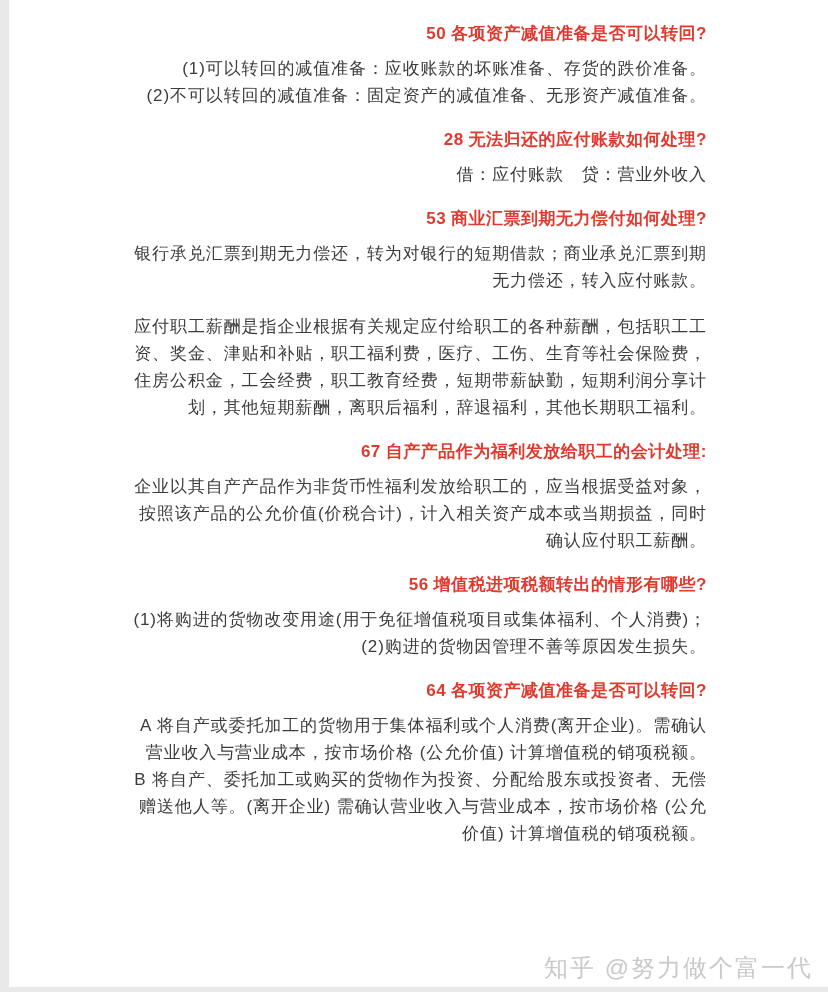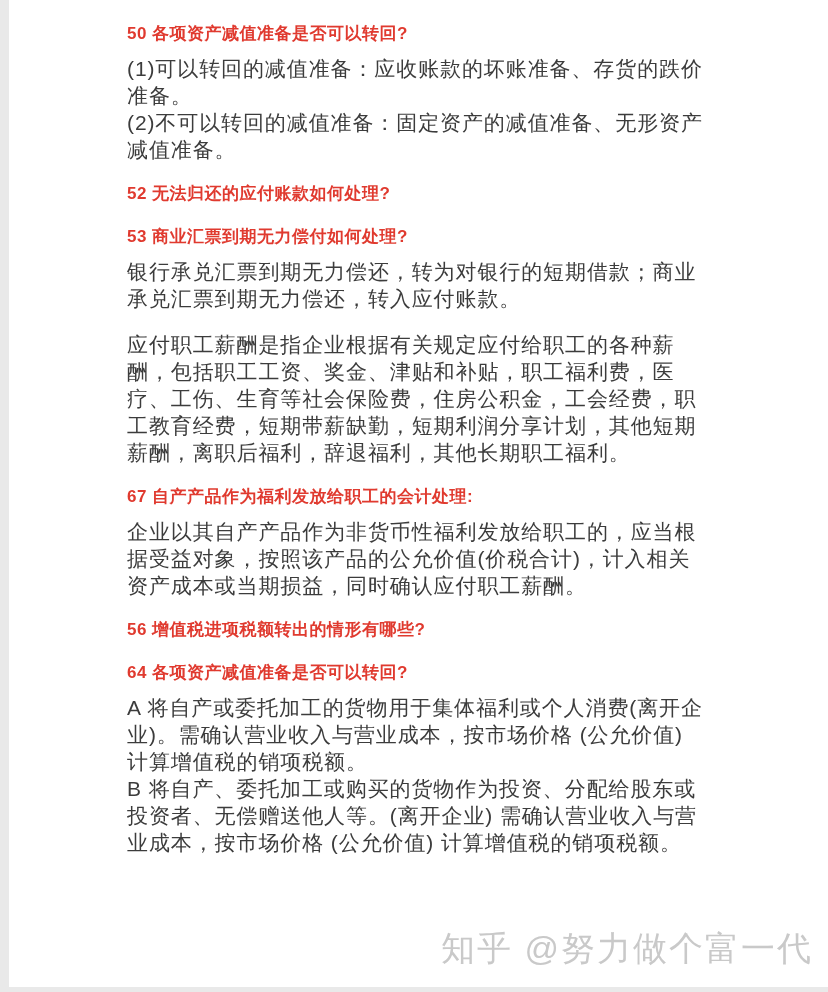--- a/index.html
+++ b/index.html
@@ -29,42 +29,43 @@
     background: var(--edge-strip, #ededed);
   }
   .content {
     position: absolute;
     left: 127px;
     top: 22px;
     width: 580px;
   }
   .qa-section {
     margin: 0 0 19px 0;
+    text-align: right;
   }
   .qa-title {
     margin: 0 0 9px 0;
     font-size: 17px;
     line-height: 24px;
     font-weight: bold;
     color: var(--heading-red, #e03a2f);
     letter-spacing: 0.5px;
   }
   .qa-num { margin-right: 5px; }
   .qa-body p {
     margin: 0;
-    font-size: 21px;
+    font-size: 17px;
     line-height: 27px;
     letter-spacing: 0.9px;
     color: var(--body-text, #3c3c3c);
   }
   .watermark {
     position: absolute;
     right: 15px;
-    bottom: 20px;
-    font-size: 34px;
+    bottom: 8px;
+    font-size: 24px;
     letter-spacing: 2px;
     color: var(--watermark-gray, #c9c9c9);
     white-space: nowrap;
     text-shadow: 0 0 2px rgba(255,255,255,0.9);
   }
 </style>
 </head>
 <body>
 
 <div class="page">
@@ -74,21 +75,24 @@
   <section class="qa-section">
     <h2 class="qa-title"><span class="qa-num">50</span><span class="qa-title-text">各项资产减值准备是否可以转回?</span></h2>
     <div class="qa-body">
           <p>(1)可以转回的减值准备：应收账款的坏账准备、存货的跌价准备。</p>
           <p>(2)不可以转回的减值准备：固定资产的减值准备、无形资产减值准备。</p>
         </div>
   </section>
 
 
   <section class="qa-section">
-    <h2 class="qa-title"><span class="qa-num">52</span><span class="qa-title-text">无法归还的应付账款如何处理?</span></h2>
+    <h2 class="qa-title"><span class="qa-num">28</span><span class="qa-title-text">无法归还的应付账款如何处理?</span></h2>
+    <div class="qa-body">
+          <p>借：应付账款　贷：营业外收入</p>
+        </div>
   </section>
 
   <section class="qa-section">
     <h2 class="qa-title"><span class="qa-num">53</span><span class="qa-title-text">商业汇票到期无力偿付如何处理?</span></h2>
     <div class="qa-body">
           <p>银行承兑汇票到期无力偿还，转为对银行的短期借款；商业承兑汇票到期无力偿还，转入应付账款。</p>
         </div>
   </section>
 
   <section class="qa-section">
@@ -99,20 +103,24 @@
 
   <section class="qa-section">
     <h2 class="qa-title"><span class="qa-num">67</span><span class="qa-title-text">自产产品作为福利发放给职工的会计处理:</span></h2>
     <div class="qa-body">
           <p>企业以其自产产品作为非货币性福利发放给职工的，应当根据受益对象，按照该产品的公允价值(价税合计)，计入相关资产成本或当期损益，同时确认应付职工薪酬。</p>
         </div>
   </section>
 
   <section class="qa-section">
     <h2 class="qa-title"><span class="qa-num">56</span><span class="qa-title-text">增值税进项税额转出的情形有哪些?</span></h2>
+    <div class="qa-body">
+          <p>(1)将购进的货物改变用途(用于免征增值税项目或集体福利、个人消费)；</p>
+          <p>(2)购进的货物因管理不善等原因发生损失。</p>
+        </div>
   </section>
 
   <section class="qa-section">
     <h2 class="qa-title"><span class="qa-num">64</span><span class="qa-title-text">各项资产减值准备是否可以转回?</span></h2>
     <div class="qa-body">
           <p>A 将自产或委托加工的货物用于集体福利或个人消费(离开企业)。需确认营业收入与营业成本，按市场价格 (公允价值) 计算增值税的销项税额。</p>
           <p>B 将自产、委托加工或购买的货物作为投资、分配给股东或投资者、无偿赠送他人等。(离开企业) 需确认营业收入与营业成本，按市场价格 (公允价值) 计算增值税的销项税额。</p>
         </div>
   </section>
 

